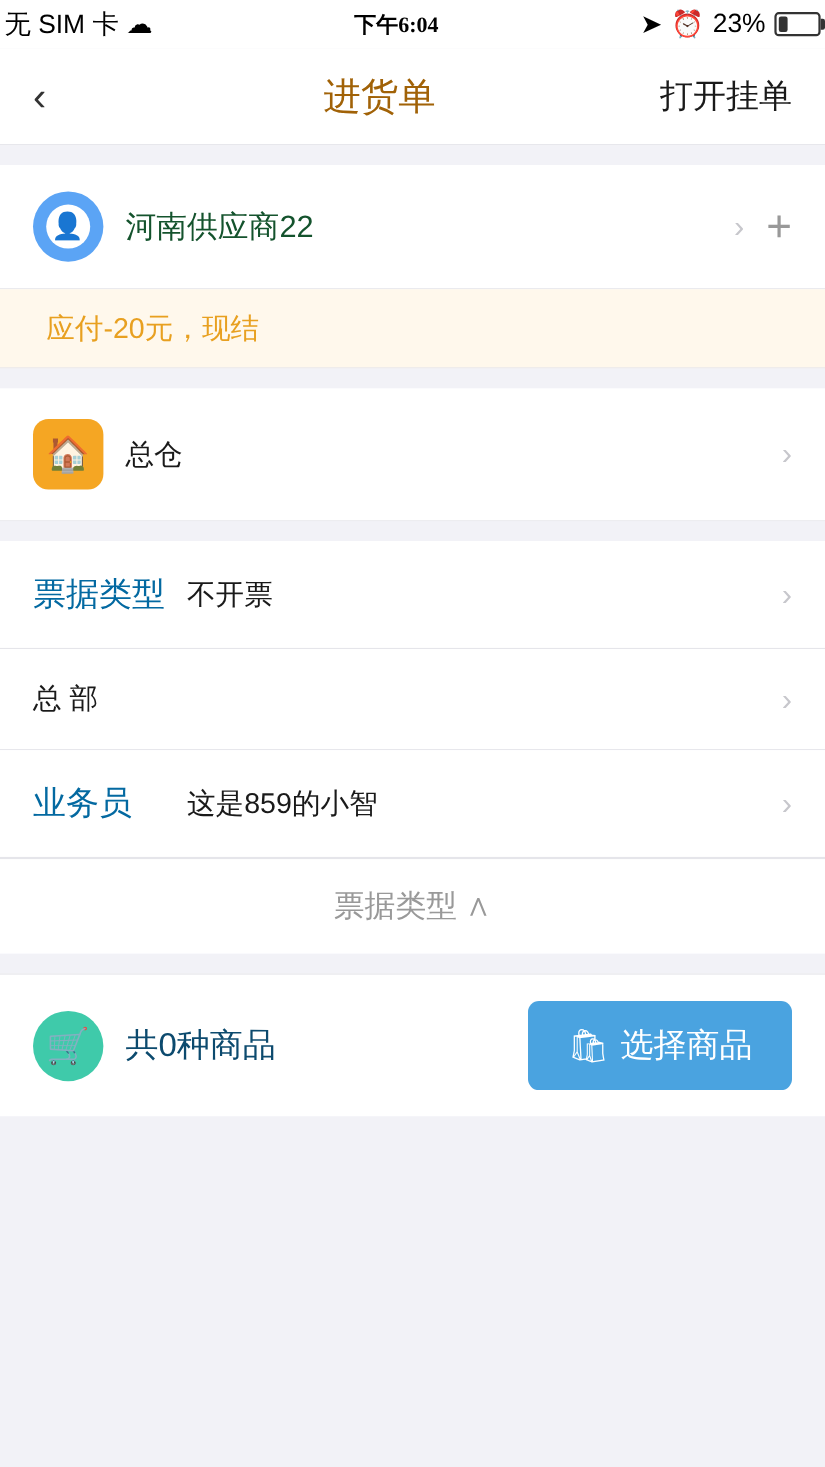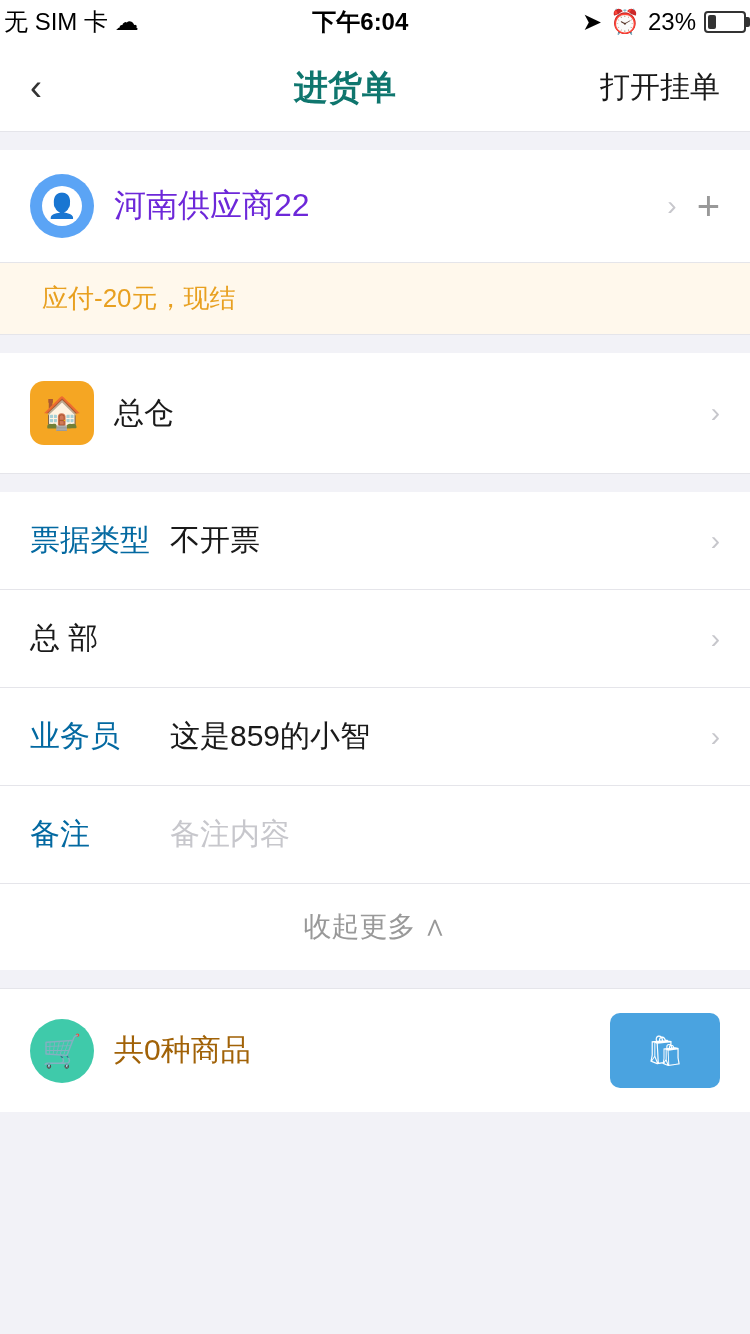--- a/index.html
+++ b/index.html
@@ -18,21 +18,21 @@
       height: 44px;
       background: #fff;
       display: flex;
       align-items: center;
       justify-content: space-between;
       padding: 0 4px;
       font-size: 26px;
       font-weight: 500;
     }
     .status-left { display: flex; align-items: center; gap: 10px; font-size: 24px; }
-    .status-center { font-size: 24px; font-weight: 600; }
+    .status-center { font-size: 20px; font-weight: 600; font-family: Liberation Serif, serif; }
     .status-right { display: flex; align-items: center; gap: 8px; font-size: 24px; }
     .battery-icon {
       display: inline-flex; align-items: center;
       border: 2px solid #333; border-radius: 4px;
       width: 42px; height: 22px; padding: 2px;
       position: relative;
     }
     .battery-icon::after {
       content: '';
       position: absolute;
@@ -63,22 +63,22 @@
       border-bottom: 1px solid #e5e5ea;
     }
     .nav-back {
       font-size: 36px;
       color: #333;
       cursor: pointer;
       width: 60px;
     }
     .nav-title {
       font-size: 34px;
-      font-weight: 700;
-      color: #0f766e;
+      font-weight: 400;
+      color: #a16207;
     }
     .nav-action {
       font-size: 30px;
       color: #1a1a1a;
       cursor: pointer;
     }
 
     
     .section-gap {
       height: 18px;
@@ -116,22 +116,22 @@
       background: #fff;
       border-radius: 50%;
       display: flex;
       align-items: center;
       justify-content: center;
       font-size: 24px;
       color: #5ba4f5;
     }
     .supplier-name {
       flex: 1;
-      font-size: 32px;
-      color: #6d28d9;
+      font-size: 28px;
+      color: #14532d;
     }
     .chevron-icon {
       font-size: 28px;
       color: #c7c7cc;
       margin-right: 20px;
     }
     .add-icon {
       font-size: 40px;
       color: #999;
       cursor: pointer;
@@ -168,21 +168,21 @@
       font-size: 32px;
     }
     .list-row-label {
       font-size: 30px;
       color: #0369a1;
       width: 140px;
       flex-shrink: 0;
     }
     .list-row-value {
       flex: 1;
-      font-size: 30px;
+      font-size: 26px;
       color: #1a1a1a;
     }
     .list-row-chevron {
       font-size: 28px;
       color: #c7c7cc;
     }
     .list-row-placeholder {
       color: #c7c7cc;
     }
 
@@ -223,21 +223,21 @@
       display: flex;
       align-items: center;
       justify-content: center;
       margin-right: 20px;
       flex-shrink: 0;
       font-size: 32px;
     }
     .bottom-count {
       flex: 1;
       font-size: 30px;
-      color: #a16207;
+      color: #0c4a6e;
     }
     .select-goods-btn {
       background: #4aa3e0;
       color: #fff;
       font-size: 30px;
       padding: 20px 36px;
       border-radius: 10px;
       cursor: pointer;
       display: flex;
       align-items: center;
@@ -314,31 +314,28 @@
     <span class="list-row-value">总 部</span>
     <span class="list-row-chevron">›</span>
   </div>
 
   <div class="list-row">
     <span class="list-row-label">业务员</span>
     <span class="list-row-value">这是859的小智</span>
     <span class="list-row-chevron">›</span>
   </div>
 
-  <div class="list-row" style="border-bottom: none;">
-    <span class="list-row-label">备注</span>
-    <span class="list-row-value list-row-placeholder">备注内容</span>
-  </div>
-
-  <div class="collapse-row">收起更多 ∧</div>
+
+  <div class="collapse-row">票据类型 ∧</div>
 </div>
 
 <div class="section-gap"></div>
 
 <div class="bottom-section">
   <div class="bottom-cart-icon">🛒</div>
   <span class="bottom-count">共0种商品</span>
   <button class="select-goods-btn">
     <span>🛍</span>
+    <span>选择商品</span>
   </button>
 </div>
 
 <div class="page-fill"></div>
 
 </body></html>

